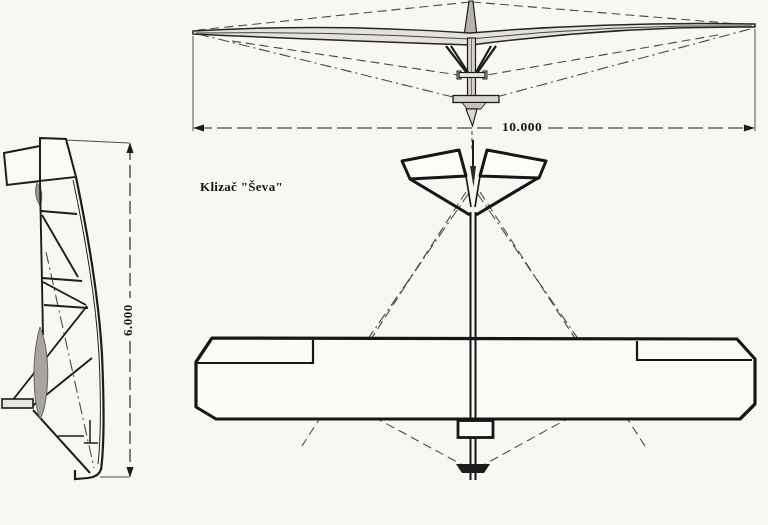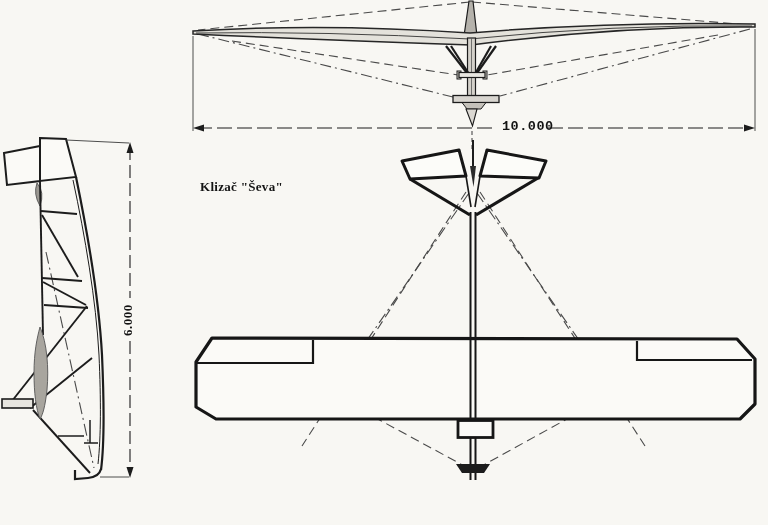--- a/index.html
+++ b/index.html
@@ -12,21 +12,21 @@
   }
   .page svg{position:absolute;left:0;top:0;}
   .lbl{
     position:absolute;
     color:#141414;
     font-weight:bold;
     white-space:nowrap;
     user-select:none;
   }
   .lbl-title{left:200px;top:179px;font-size:13px;letter-spacing:0.3px;}
-  .lbl-span{left:502px;top:119px;font-size:13.5px;letter-spacing:0.5px;font-family:Liberation Mono, monospace;}
+  .lbl-span{left:502px;top:119px;font-size:13.5px;letter-spacing:0.5px;}
   .lbl-len{
     left:109px;top:312px;width:38px;text-align:center;
     font-size:13px;letter-spacing:0.5px;
     transform:rotate(-90deg);
     transform-origin:center center;
   }
   .ink{stroke:#1c1c1c;fill:none;}
   .wire{stroke:#4a4a4a;fill:none;stroke-width:1.1;}
   .ext{stroke:#3a3a3a;fill:none;stroke-width:0.9;}
   .arr{fill:#1c1c1c;stroke:none;}

